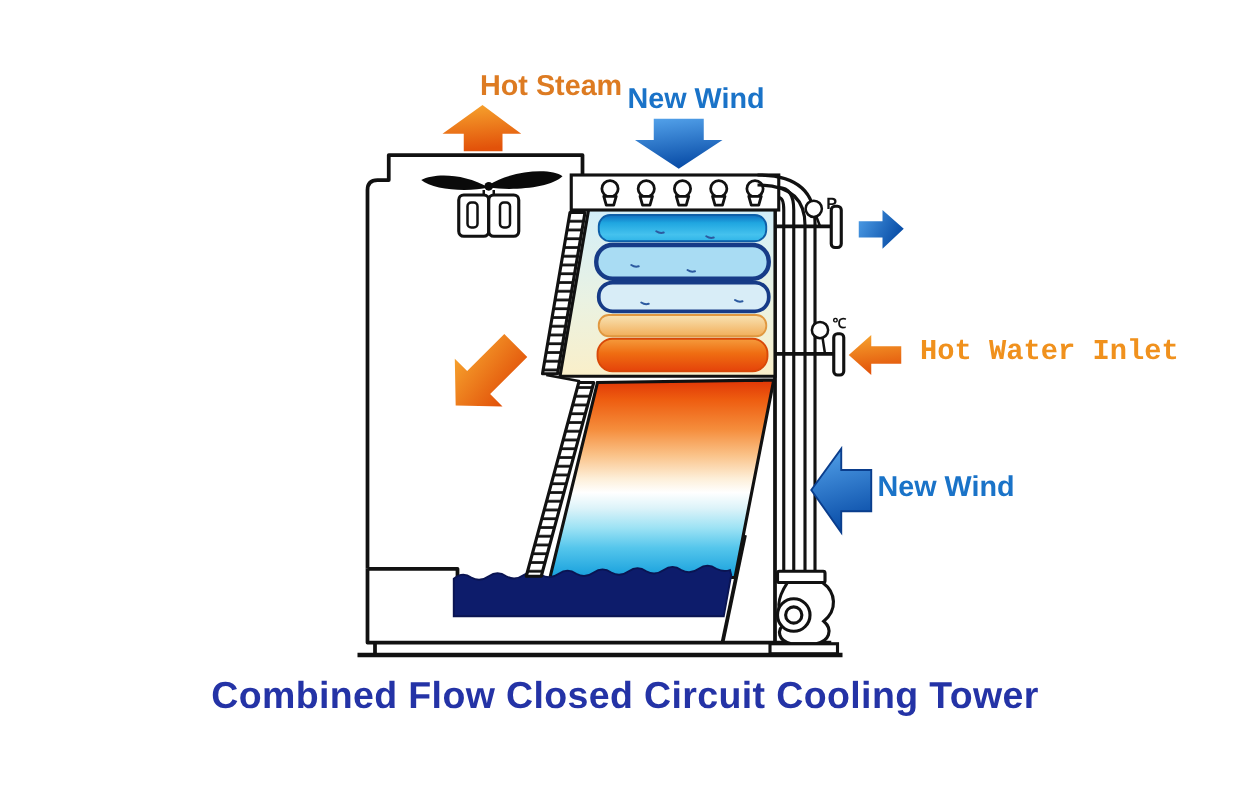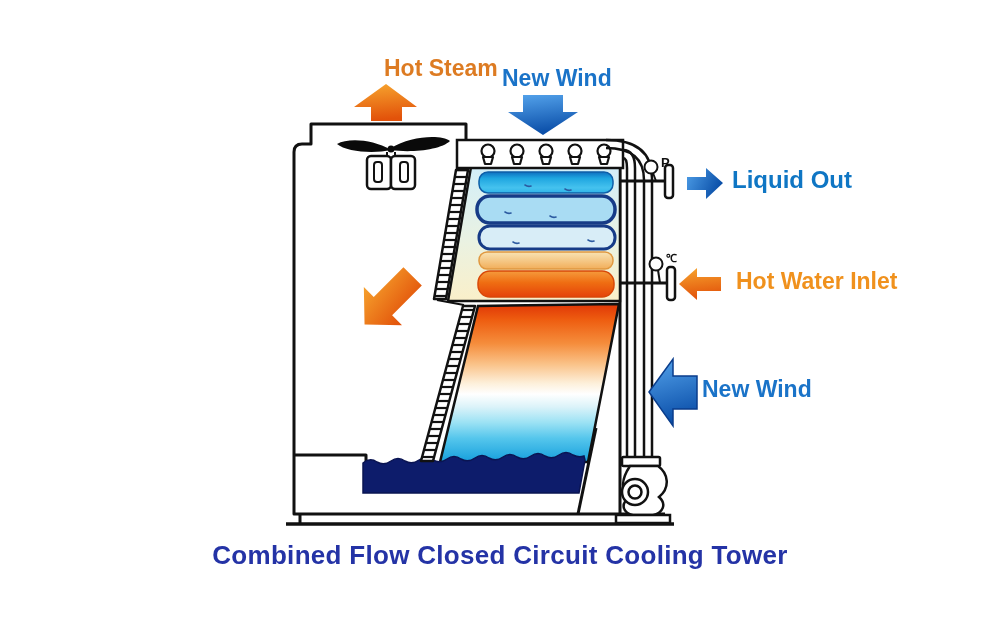--- a/index.html
+++ b/index.html
@@ -8,25 +8,25 @@
     overflow:hidden; font-family:"Liberation Sans", sans-serif;
   }
   .canvas svg { position:absolute; left:0; top:0; }
   .lbl {
     position:absolute; font-weight:bold; white-space:nowrap;
     text-shadow:0 0 3px rgba(255,255,255,.85);
   }
   .lbl-hot-steam   { left:337px; top:55px;  font-size:23px; color:#DD7B22;margin-left:47px; }
   .lbl-wind-top    { left:502px; top:65px;  font-size:23px; color:#1A73C8; }
   .lbl-liquid-out  { left:732px; top:166px; font-size:24px; color:#0F76C4; }
-  .lbl-hot-water   { left:736px; top:268px; font-size:23px; color:#F0911D; }
+  .lbl-hot-water   { left:736px; top:268px; font-size:23px; color:#F0911D;font-family:Liberation Mono, monospace; }
   .lbl-wind-side   { left:702px; top:376px; font-size:23px; color:#1A73C8; }
   .lbl-title {
     left:0; top:540px; width:1000px; text-align:center;
-    font-size:26px; letter-spacing:.3px; color:#2433A6;
+    font-size:30px; letter-spacing:.3px; color:#2433A6;
   }
 </style>
 </head>
 <body>
 
 <div class="canvas">
 
 <svg width="1000" height="631" viewBox="0 0 1000 631">
   <defs>
     <linearGradient id="coilBg" x1="0" y1="0" x2="0" y2="1">
@@ -188,18 +188,17 @@
     <polygon points="679,284 697,268 697,277 721,277 721,291 697,291 697,300" fill="url(#gOrange)"></polygon>
     <polygon points="649,392 673,359 673,376 697,376 697,409 673,409 673,426" fill="url(#gBlue)" stroke="#0A3D8C" stroke-width="1.5"></polygon>
     <g transform="translate(390,299) rotate(-45)">
       <polygon points="-36,0 -10,-27 -10,-13 32,-13 32,13 -10,13 -10,27" fill="url(#gOrange)"></polygon>
     </g>
   </g>
 </svg>
 
 <div class="lbl lbl-hot-steam">Hot Steam</div>
 <div class="lbl lbl-wind-top">New Wind</div>
-<div class="lbl lbl-liquid-out">Liquid Out</div>
 <div class="lbl lbl-hot-water">Hot Water Inlet</div>
 <div class="lbl lbl-wind-side">New Wind</div>
 <div class="lbl lbl-title">Combined Flow Closed Circuit Cooling Tower</div>
 
 </div>
 
 </body></html>

